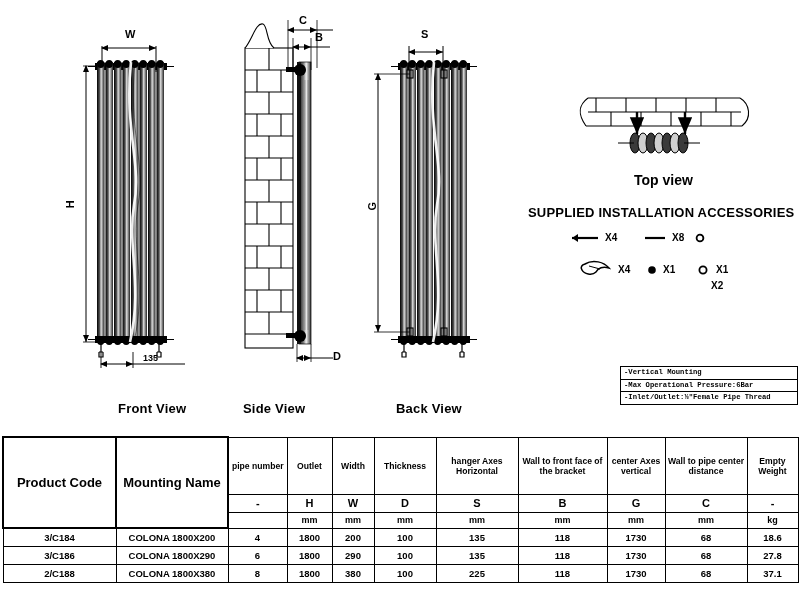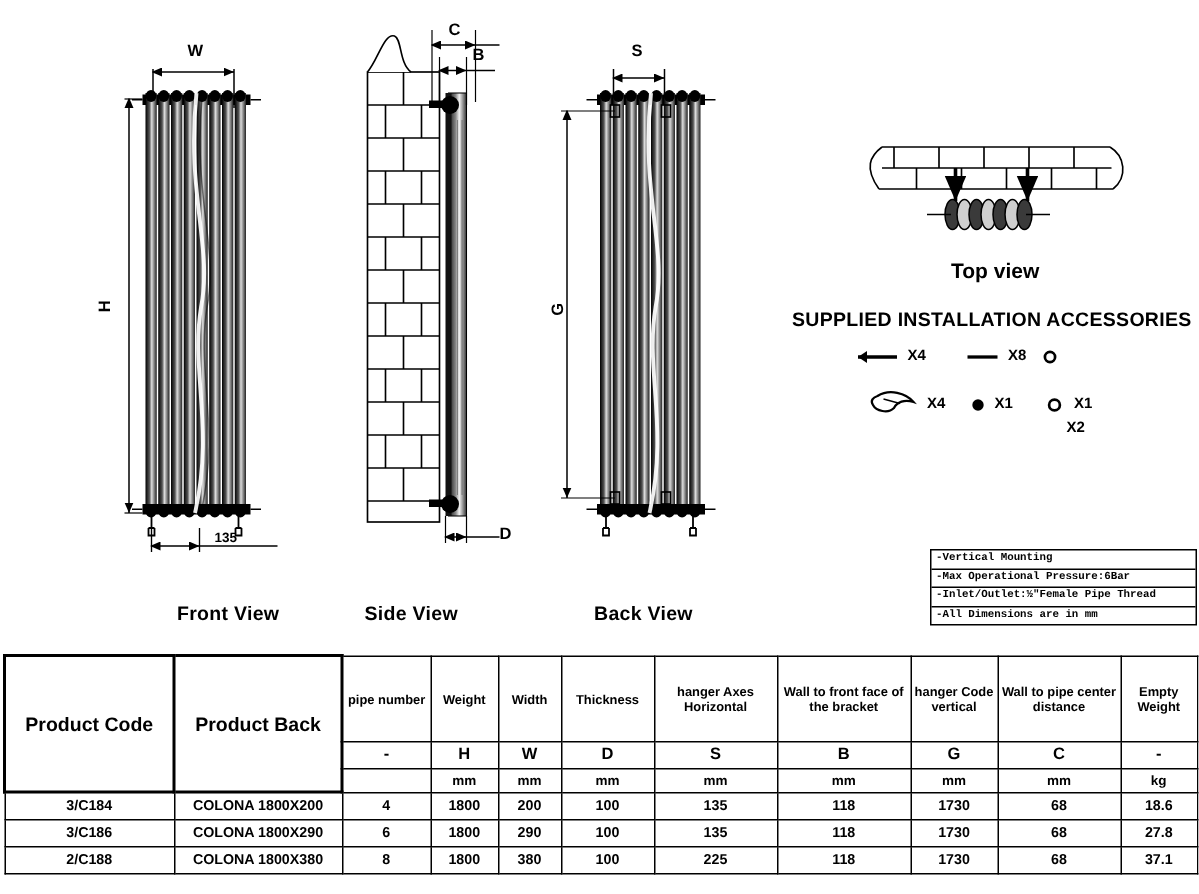--- a/index.html
+++ b/index.html
@@ -356,49 +356,48 @@
   <div class="lbl" style="left:672px;top:232px;font-size:10px;">X8</div>
   <div class="lbl" style="left:711px;top:232px;font-size:10px;margin-top:48px;">X2</div>
   <div class="lbl" style="left:618px;top:264px;font-size:10px;">X4</div>
   <div class="lbl" style="left:663px;top:264px;font-size:10px;">X1</div>
   <div class="lbl" style="left:716px;top:264px;font-size:10px;">X1</div>
 
   <div id="notes">
     <div class="nrow">-Vertical Mounting</div>
     <div class="nrow">-Max Operational Pressure:6Bar</div>
     <div class="nrow">-Inlet/Outlet:½"Female Pipe Thread</div>
-    <div class="nrow">-All Dimensions are in mm</div>
   </div>
 
   <table id="spec-table">
     <colgroup>
       <col style="width:113px">
         <col style="width:112px">
         <col style="width:59px">
       <col style="width:45px">
         <col style="width:42px">
         <col style="width:62px">
       <col style="width:82px">
         <col style="width:89px">
         <col style="width:58px">
       <col style="width:82px">
         <col style="width:51px">
         <col style="width:50px">
     </colgroup>
     <tbody>
       <tr>
         <td class="hdr-big outer" rowspan="3">Product Code</td>
-        <td class="hdr-big outer" rowspan="3">Product Back</td>
+        <td class="hdr-big outer" rowspan="3">Mounting Name</td>
         <td class="hdr-main">pipe number</td>
-        <td class="hdr-main">Weight</td>
+        <td class="hdr-main">Outlet</td>
         <td class="hdr-main">Width</td>
         <td class="hdr-main">Thickness</td>
         <td class="hdr-main">hanger Axes Horizontal</td>
         <td class="hdr-main">Wall to front face of the bracket</td>
-        <td class="hdr-main">hanger Code vertical</td>
+        <td class="hdr-main">center Axes vertical</td>
         <td class="hdr-main">Wall to pipe center distance</td>
         <td class="hdr-main">Empty Weight</td>
         <td class="hdr-main">Water volume</td>
       </tr>
       <tr>
         <td class="hdr-sym">-</td>
         <td class="hdr-sym">H</td>
         <td class="hdr-sym">W</td>
         <td class="hdr-sym">D</td>
         <td class="hdr-sym">S</td>

